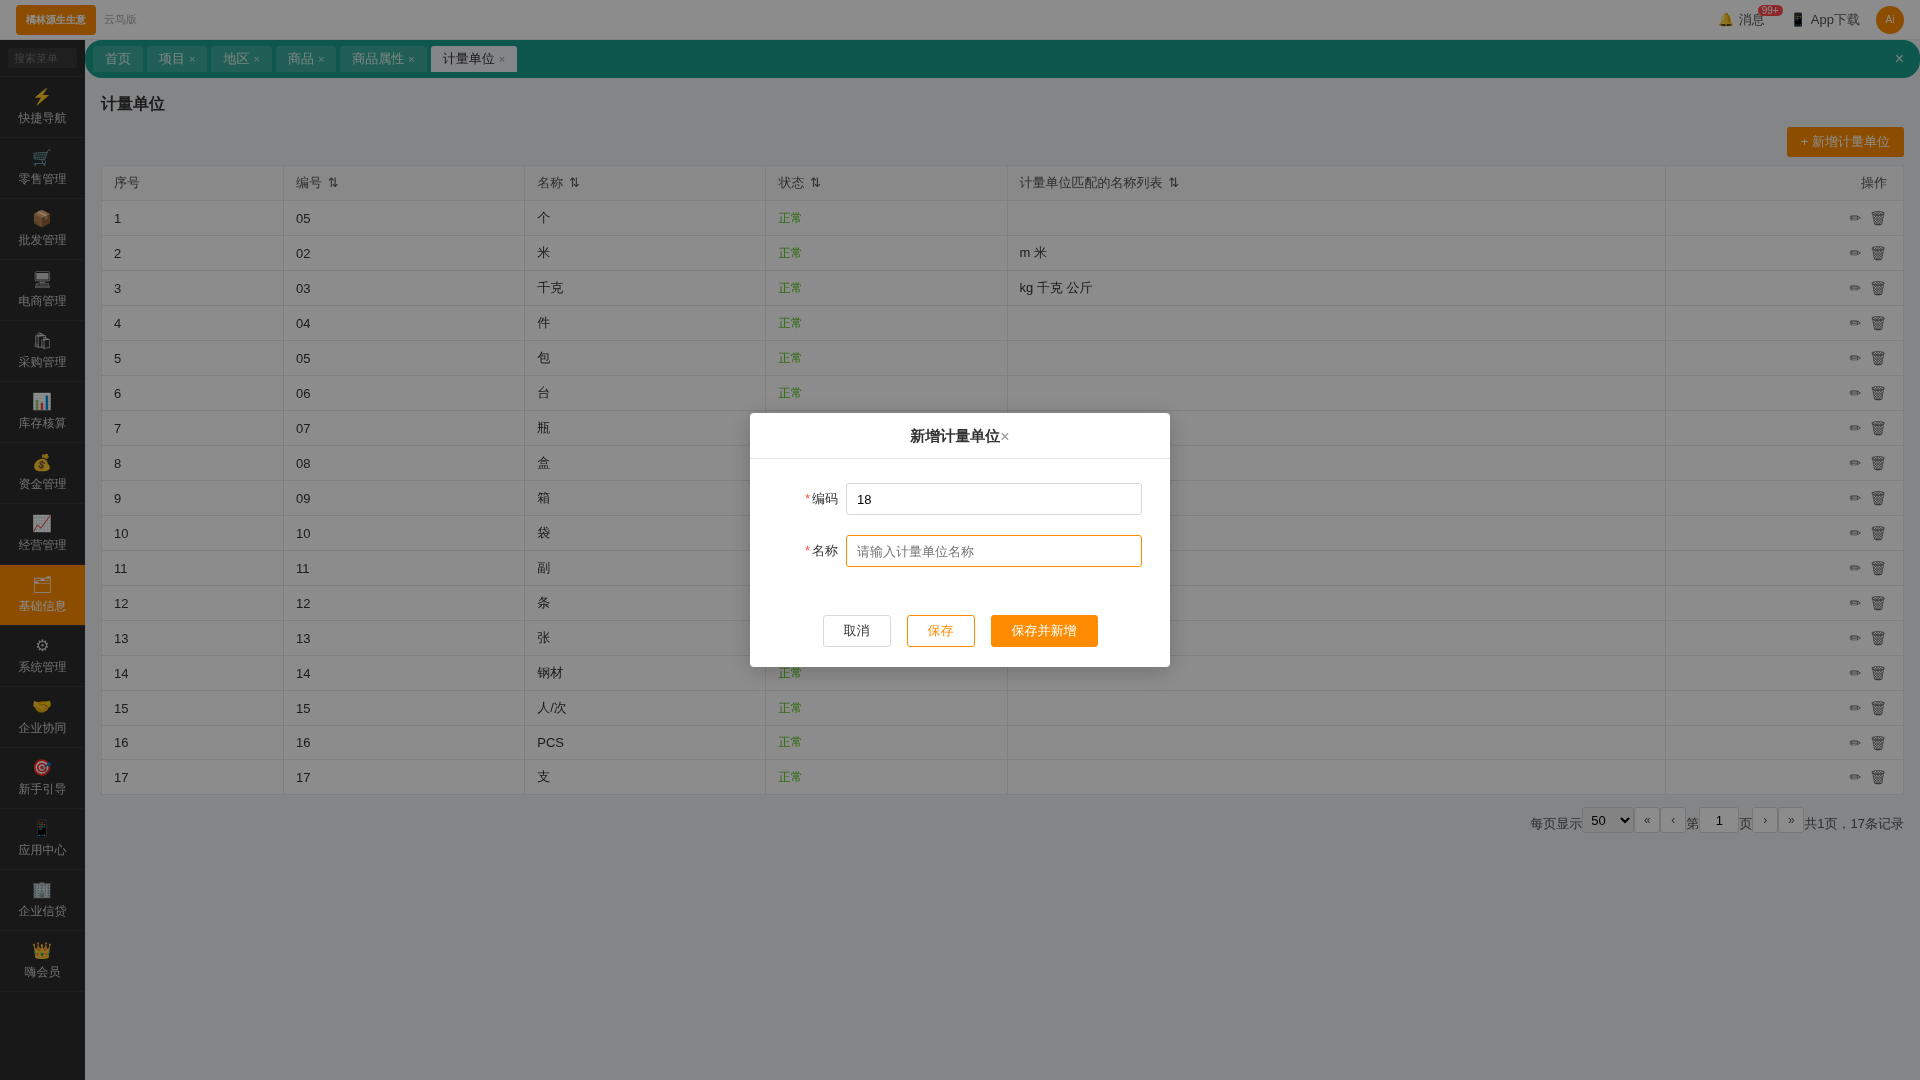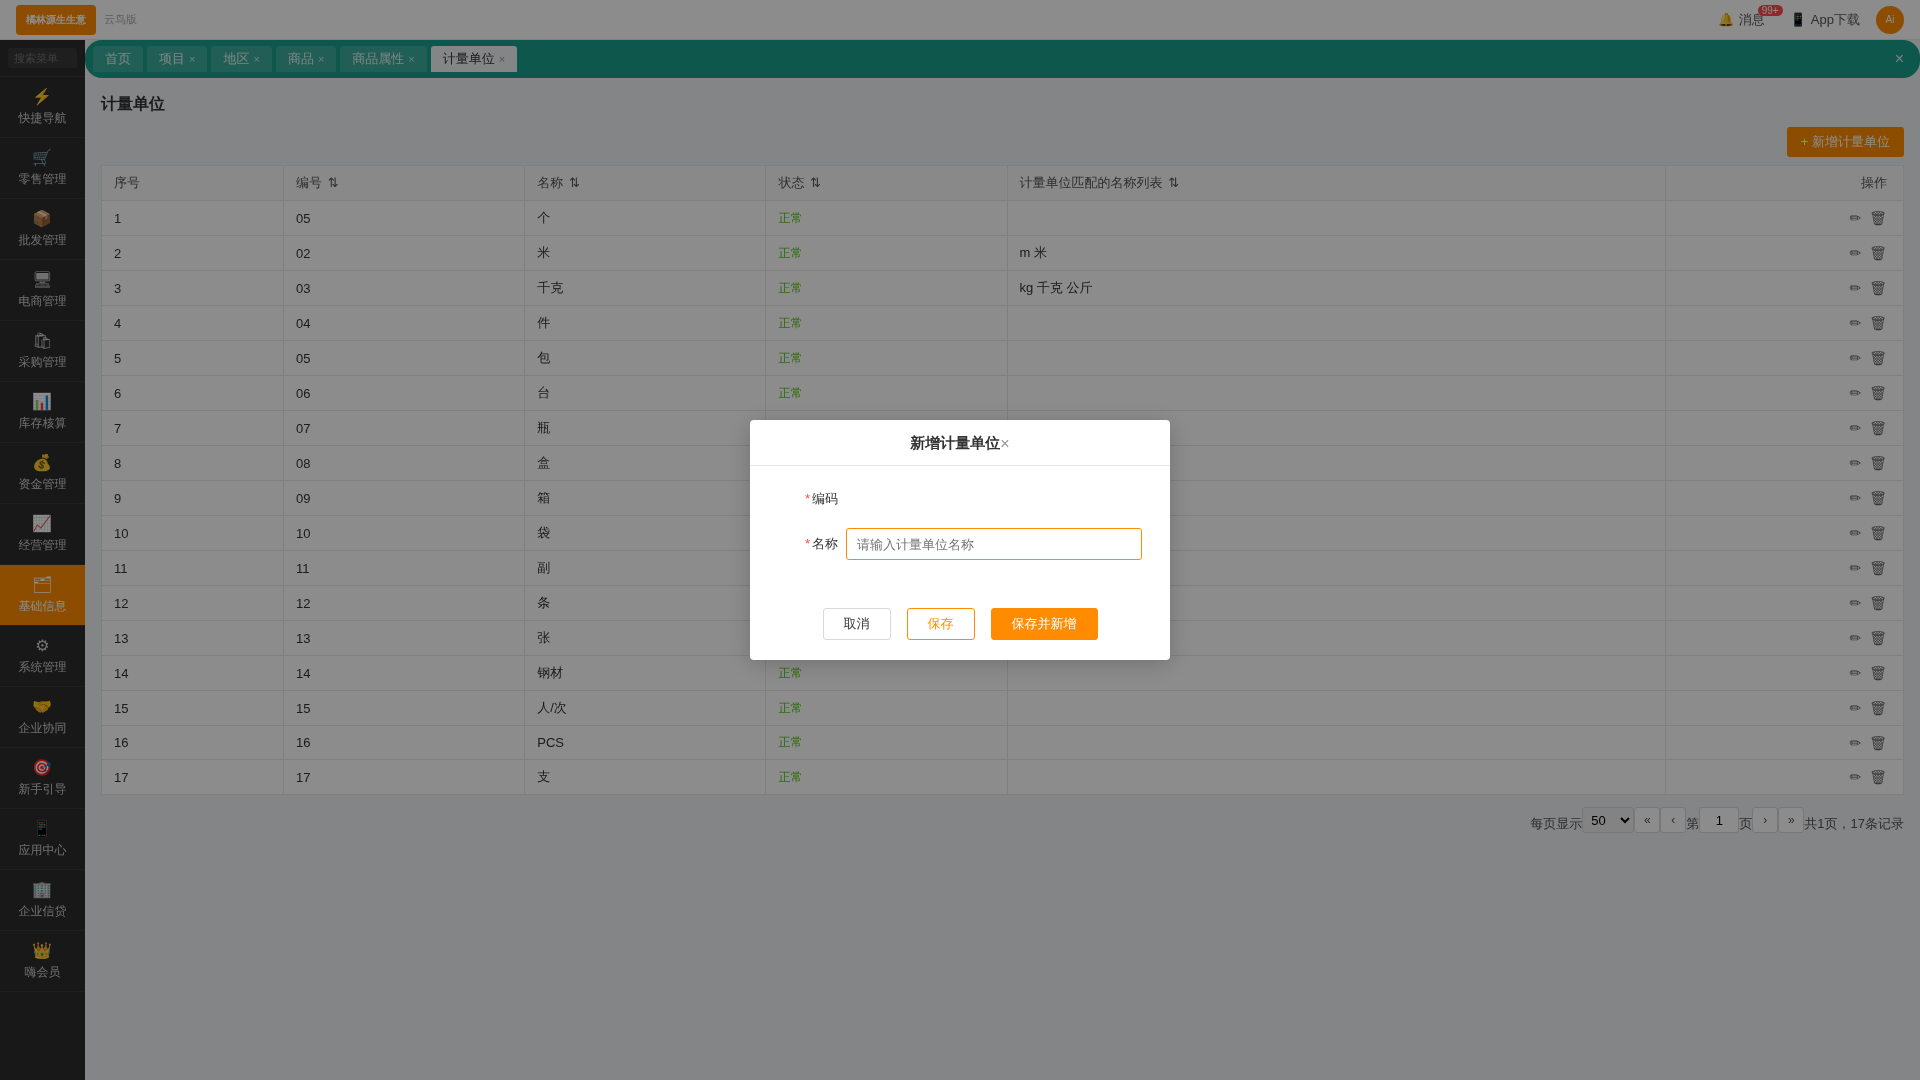--- a/index.html
+++ b/index.html
@@ -778,20 +778,21 @@
   <div class="modal">
     <div class="modal-header">
       <span class="modal-title">新增计量单位</span>
       <span class="modal-close">×</span>
     </div>
     <div class="modal-body">
       <div class="form-row">
         <label class="form-label">
           <span class="required">*</span><span>编码</span>
         </label>
+        <input class="form-input" type="text" value="18" style="">
       </div>
       <div class="form-row">
         <label class="form-label">
           <span class="required">*</span><span>名称</span>
         </label>
         <input class="form-input highlighted" type="text" placeholder="请输入计量单位名称" style="">
       </div>
     </div>
     <div class="modal-footer">
       <button class="btn-cancel">取消</button>

